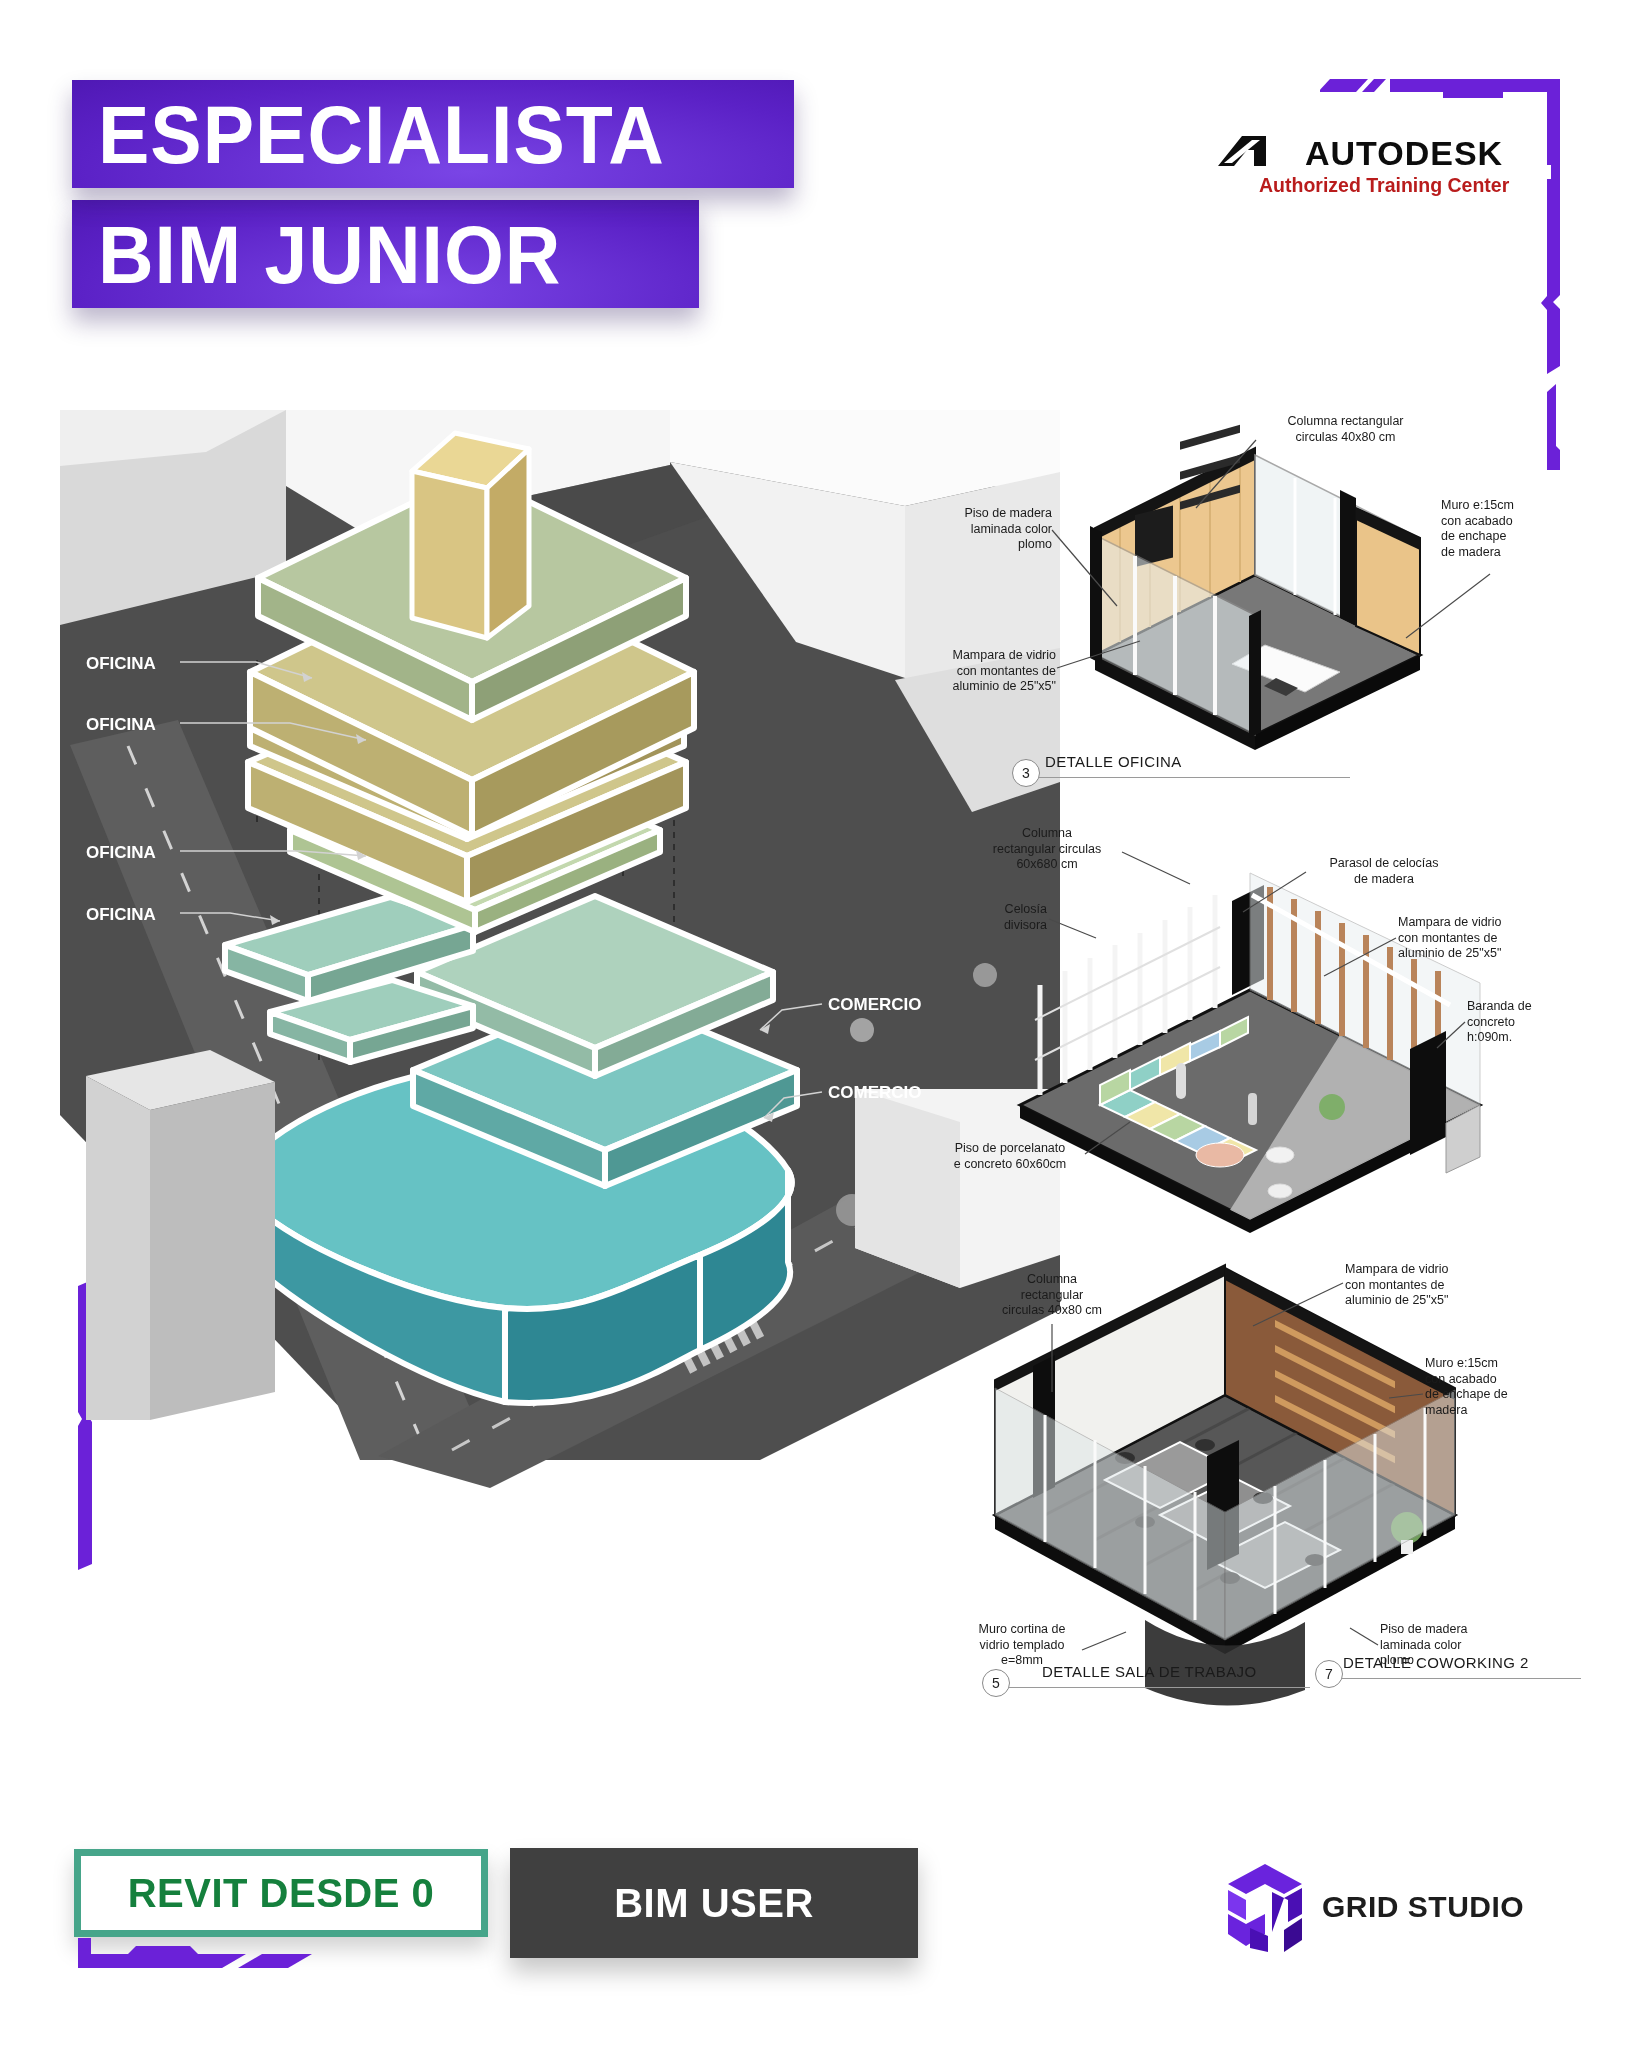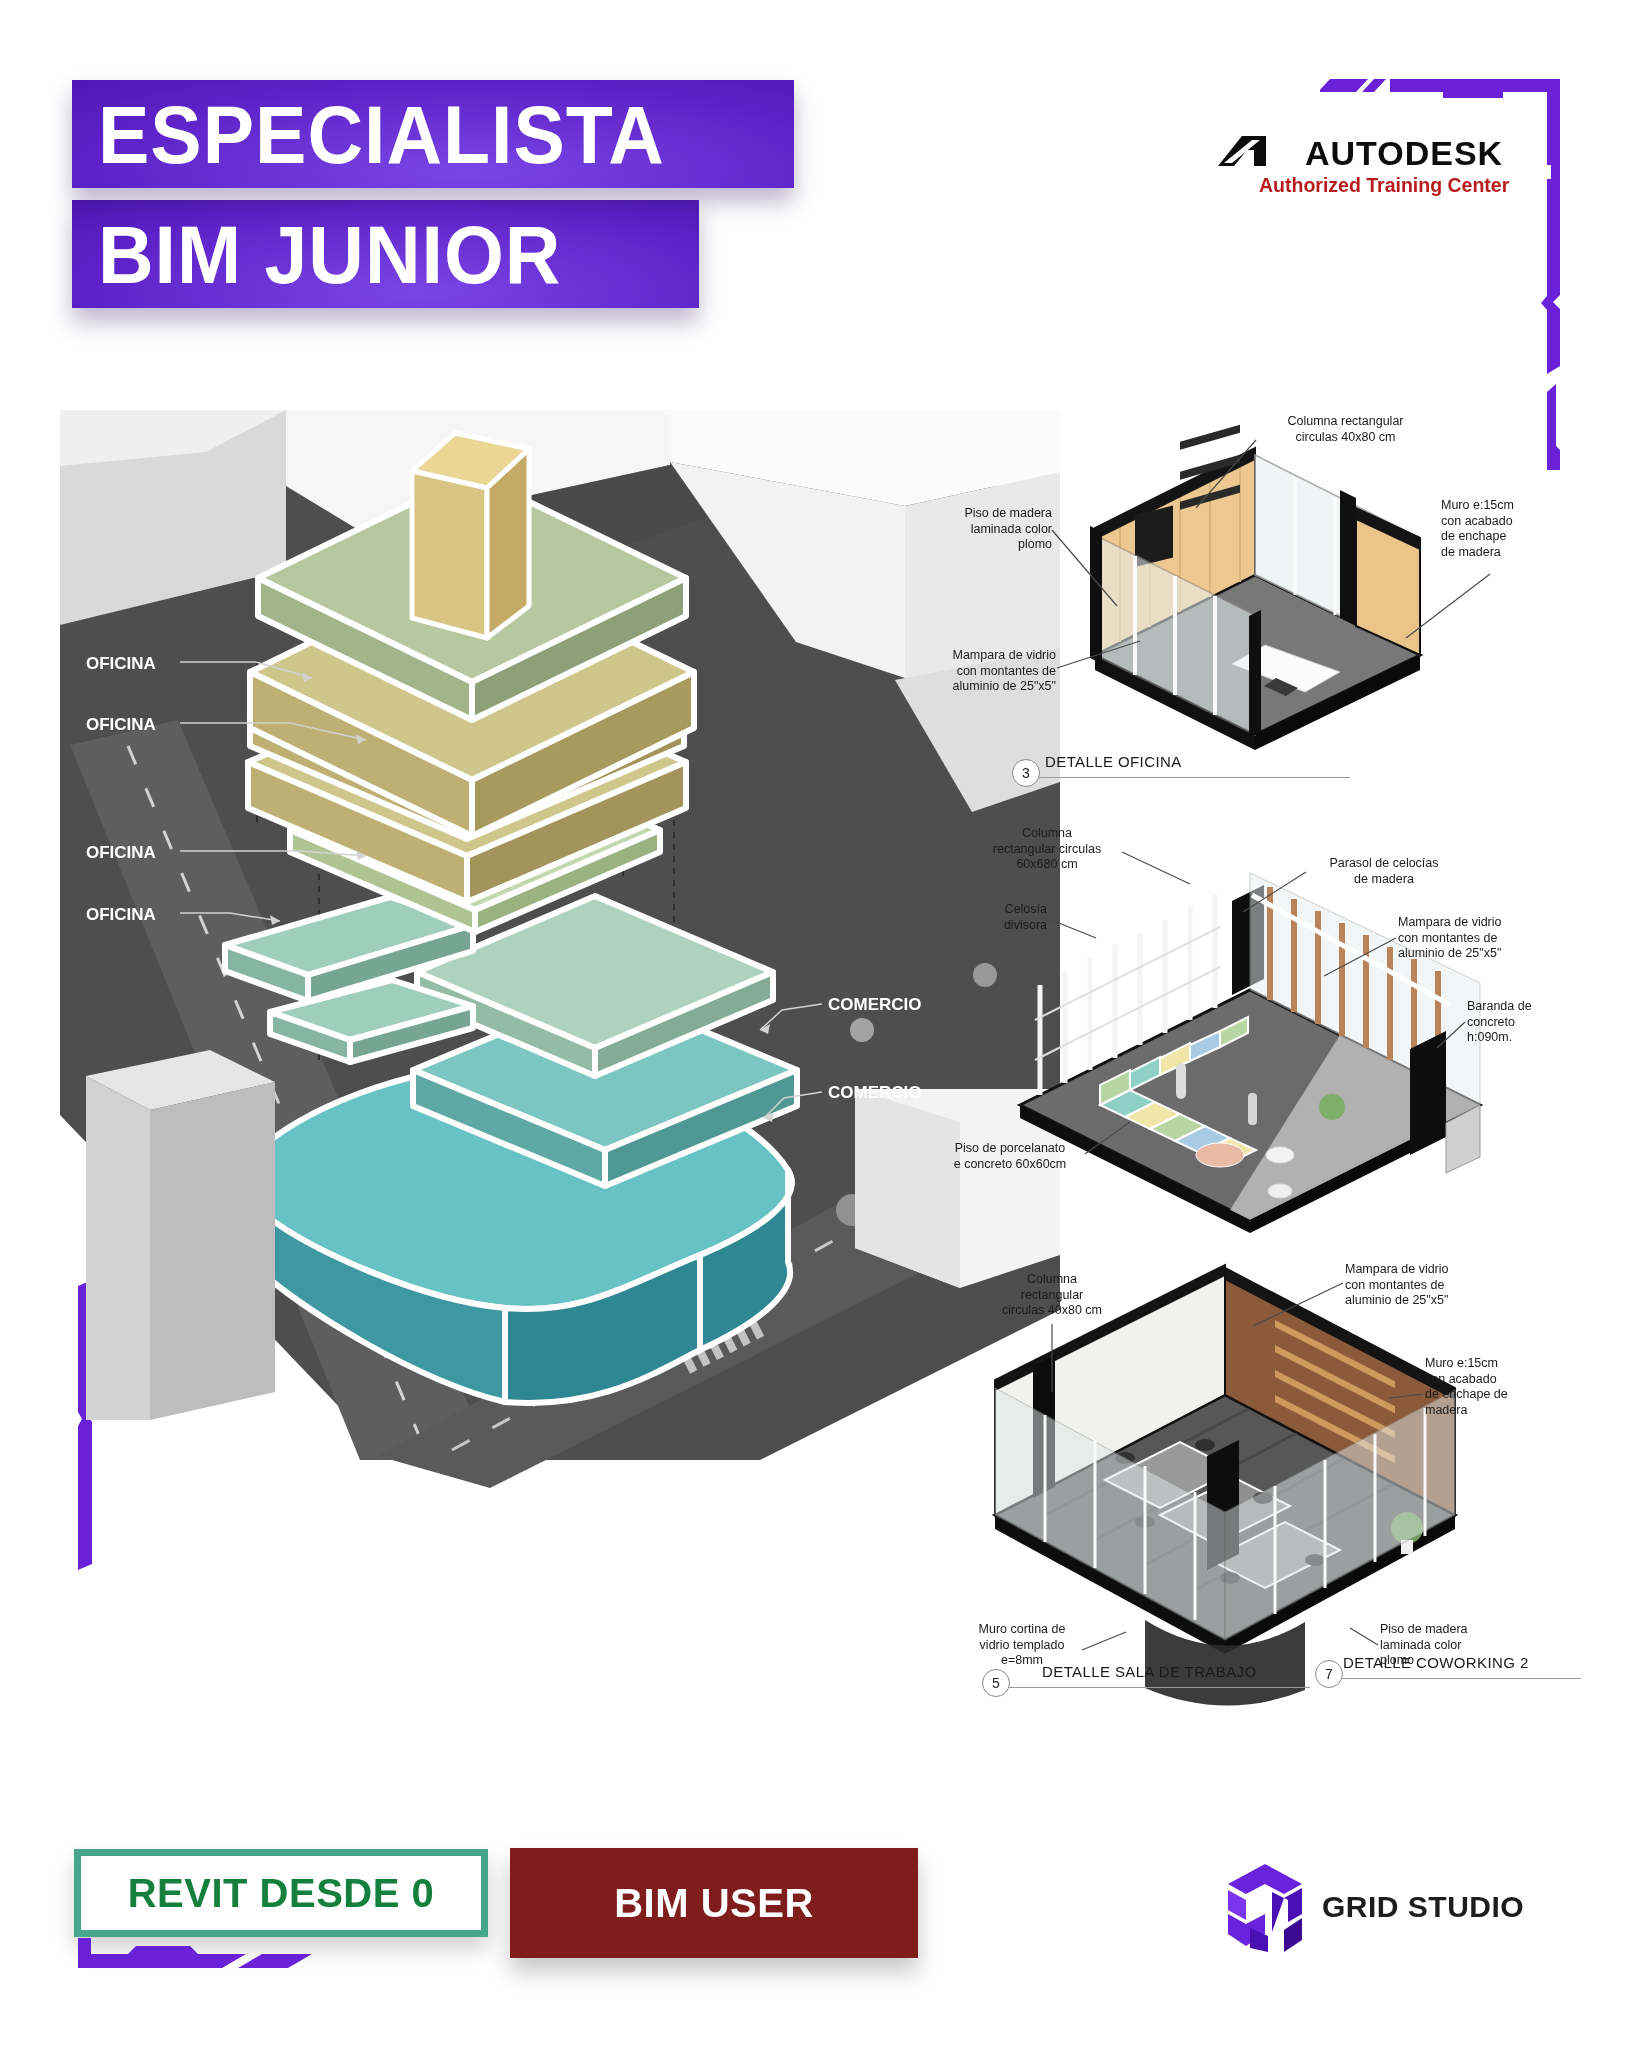--- a/index.html
+++ b/index.html
@@ -20,21 +20,21 @@
   .det-title{position:absolute;font-size:15px;color:#1a1a1a;letter-spacing:.4px;white-space:nowrap;}
   .circ{position:absolute;width:26px;height:26px;border:1px solid #8a8a8a;border-radius:50%;
         background:#fff;display:flex;align-items:center;justify-content:center;
         font-size:14px;color:#222;}
   .uline{position:absolute;height:1px;background:#9a9a9a;}
   
   .badge-revit{position:absolute;left:74px;top:1849px;width:414px;height:88px;background:#fff;
      border:7px solid #46a58a;box-sizing:border-box;display:flex;align-items:center;justify-content:center;
      box-shadow:0 12px 20px rgba(0,0,0,.18);}
   .badge-revit span{color:#15803d;font-weight:bold;font-size:40px;letter-spacing:.5px;}
-  .badge-bim{position:absolute;left:510px;top:1848px;width:408px;height:110px;background:#7f1d1d;
+  .badge-bim{position:absolute;left:510px;top:1848px;width:408px;height:110px;background:#404040;
      display:flex;align-items:center;justify-content:center;box-shadow:0 14px 22px rgba(0,0,0,.22);}
   .badge-bim span{color:#fff;font-weight:bold;font-size:40px;letter-spacing:.5px;}
   .grid-text{font-size:30px;font-weight:bold;color:#1d1d1d;letter-spacing:.5px;}
   svg{display:block;}
 </style>
 </head>
 <body>
 
 <div id="page">
 

